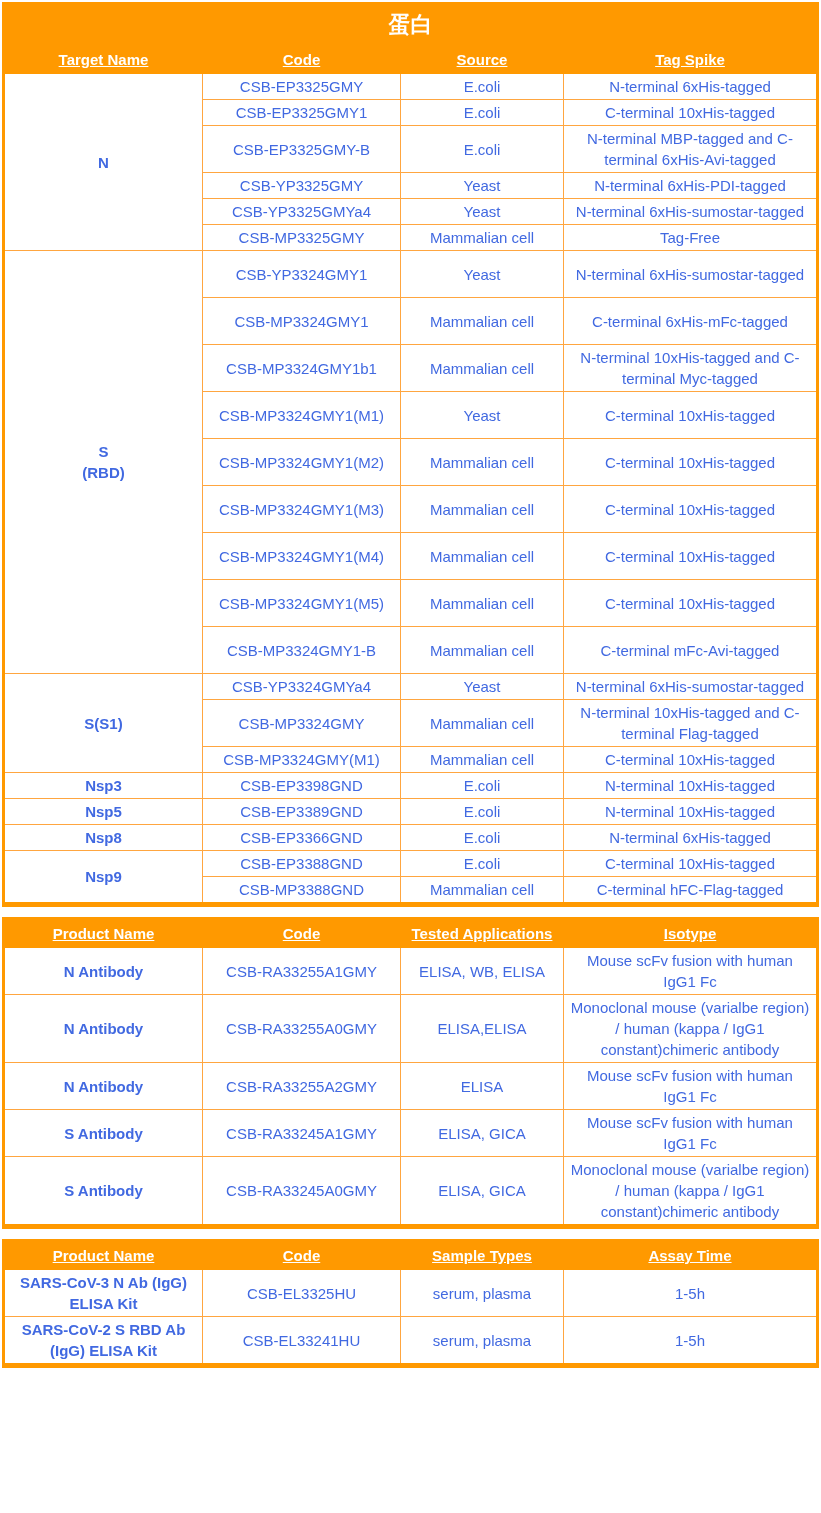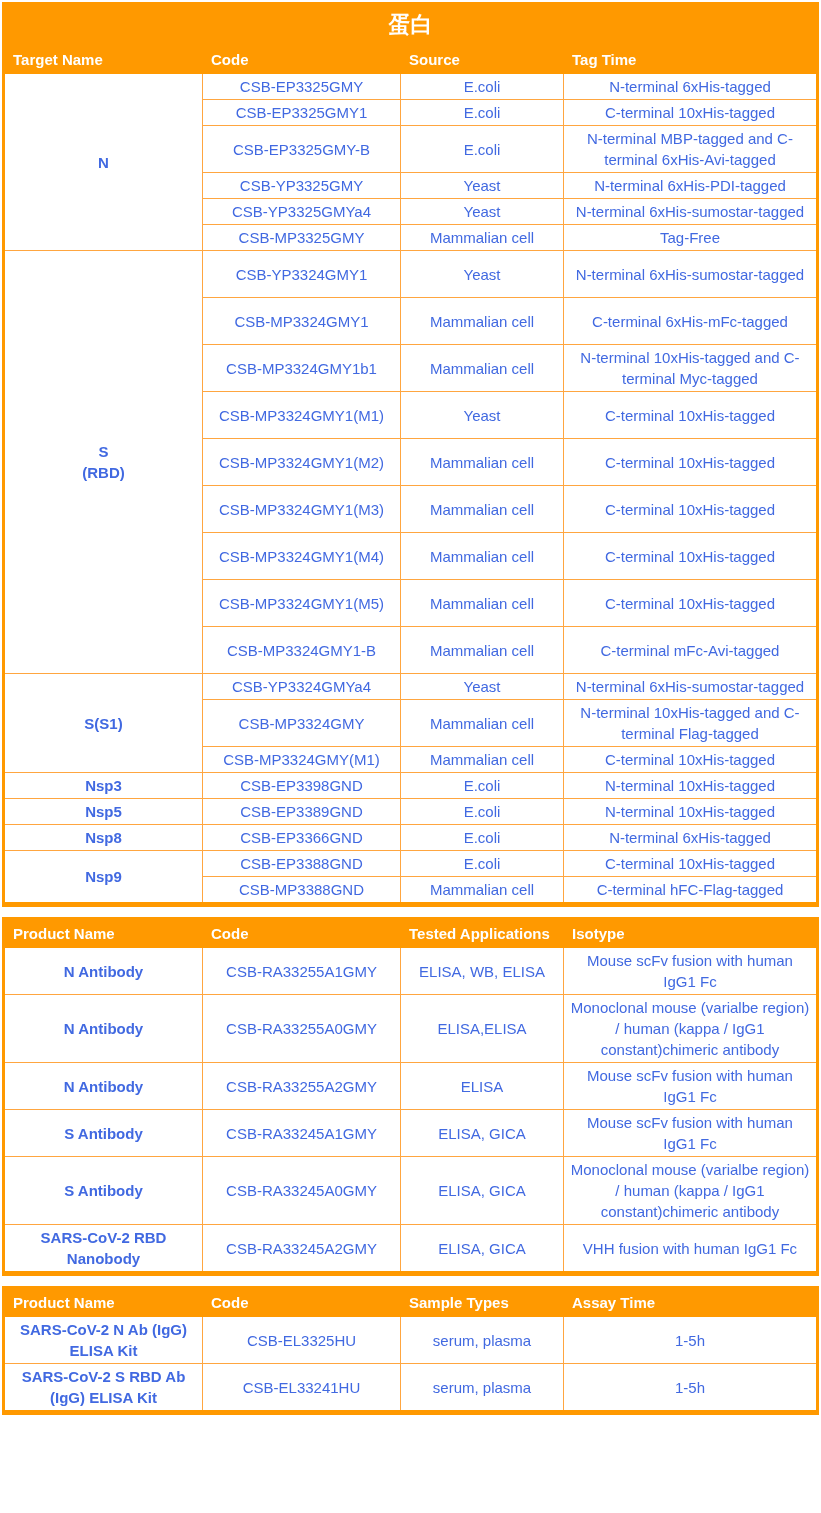--- a/index.html
+++ b/index.html
@@ -33,24 +33,25 @@
     font-weight:bold;
     text-align:center;
     padding:5px 0;
     border:1px solid var(--orange);
   }
   tr.cols th{
     background:var(--orange);
     color:var(--white);
     font-size:15px;
     font-weight:bold;
-    text-align:left;
+    text-align:center;
     padding:4px 8px;
     line-height:19px;
     border:1px solid var(--orange);
+    text-decoration:underline;
   }
   td{
     border:1px solid var(--border);
     color:var(--blue);
     font-size:15px;
     line-height:21px;
     text-align:center;
     vertical-align:middle;
     padding:2px 5px;
     background:#fff;
@@ -74,21 +75,21 @@
       <col class="c4">
     </colgroup>
   <thead>
     <tr>
       <th class="title" colspan="4">蛋白</th>
     </tr>
     <tr class="cols">
         <th>Target Name</th>
         <th>Code</th>
         <th>Source</th>
-        <th>Tag Time</th>
+        <th>Tag Spike</th>
       </tr>
   </thead>
   <tbody>
       <tr>
         <td class="name" rowspan="6">N</td>
         <td>CSB-EP3325GMY</td>
         <td>E.coli</td>
         <td>N-terminal 6xHis-tagged</td>
       </tr>
       <tr>
@@ -250,47 +251,41 @@
         <td>CSB-RA33245A1GMY</td>
         <td>ELISA, GICA</td>
         <td>Mouse scFv fusion with human IgG1 Fc</td>
       </tr>
       <tr>
         <td class="name" rowspan="1">S Antibody</td>
         <td>CSB-RA33245A0GMY</td>
         <td>ELISA, GICA</td>
         <td>Monoclonal mouse (varialbe region) / human (kappa / IgG1 constant)chimeric antibody</td>
       </tr>
-      <tr>
-        <td class="name" rowspan="1">SARS-CoV-2 RBD Nanobody</td>
-        <td>CSB-RA33245A2GMY</td>
-        <td>ELISA, GICA</td>
-        <td>VHH fusion with human IgG1 Fc</td>
-      </tr>
     </tbody>
 </table>
 
 <table class="ctable min44">
   <colgroup>
       <col class="c1">
       <col class="c2">
       <col class="c3">
       <col class="c4">
     </colgroup>
   <thead>
     <tr class="cols">
         <th>Product Name</th>
         <th>Code</th>
         <th>Sample Types</th>
         <th>Assay Time</th>
       </tr>
   </thead>
   <tbody>
       <tr>
-        <td class="name" rowspan="1">SARS-CoV-2 N Ab (IgG) ELISA Kit</td>
+        <td class="name" rowspan="1">SARS-CoV-3 N Ab (IgG) ELISA Kit</td>
         <td>CSB-EL3325HU</td>
         <td>serum, plasma</td>
         <td>1-5h</td>
       </tr>
       <tr>
         <td class="name" rowspan="1">SARS-CoV-2 S RBD Ab (IgG) ELISA Kit</td>
         <td>CSB-EL33241HU</td>
         <td>serum, plasma</td>
         <td>1-5h</td>
       </tr>

